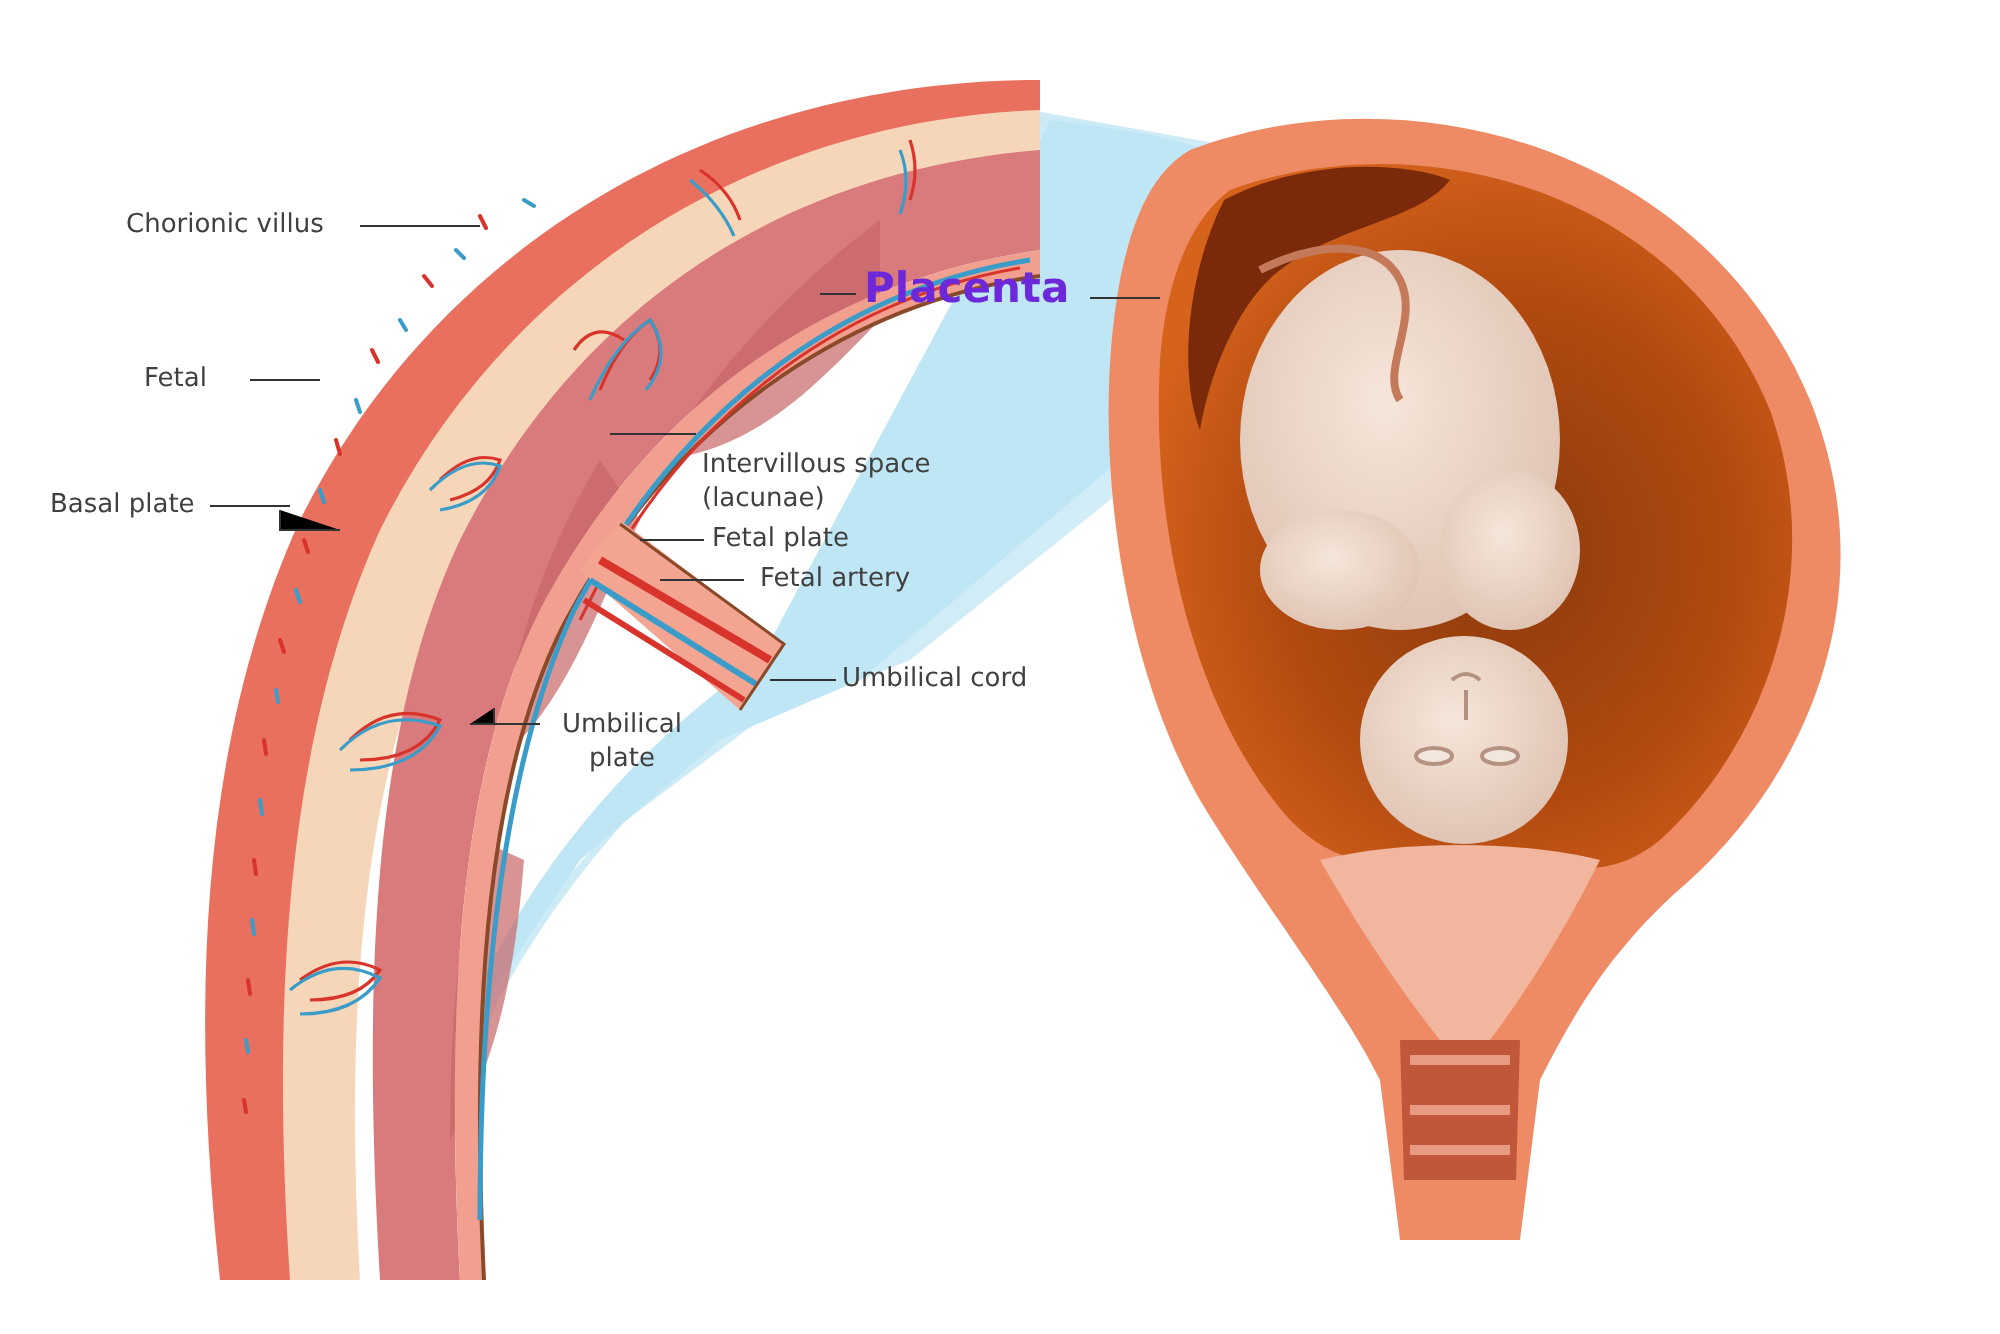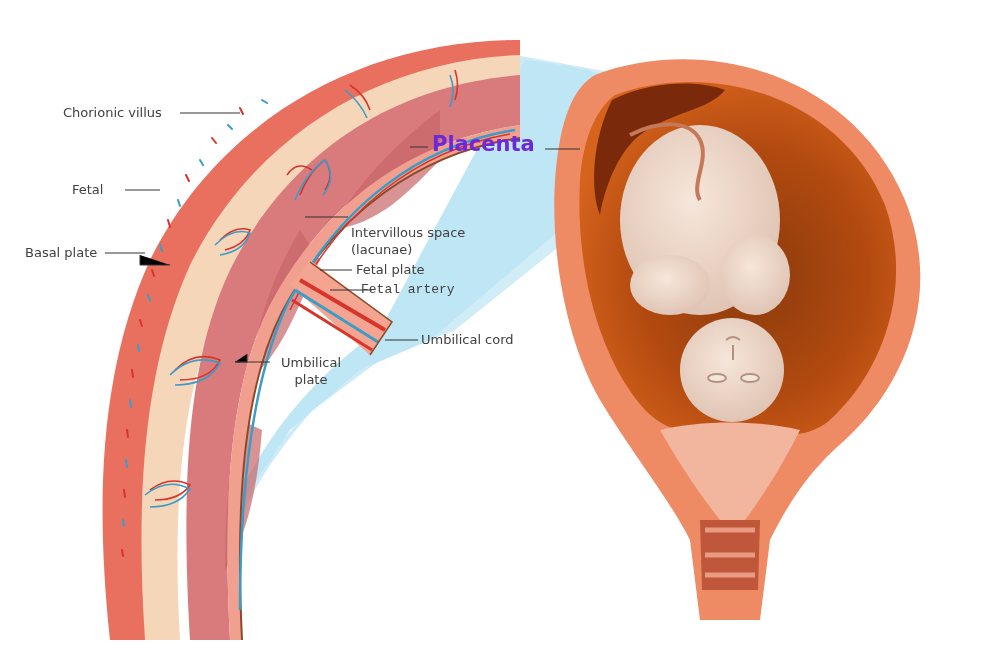--- a/index.html
+++ b/index.html
@@ -125,18 +125,18 @@
 
 <div class="label" style="left:63px; top:104px;">Chorionic villus</div>
 <div class="label" style="left:72px; top:181px;">Fetal</div>
 <div class="label" style="left:25px; top:244px;">Basal plate</div>
 <div class="label title" style="left:432px; top:136px;">Placenta</div>
 <div class="label" style="left:351px; top:208px;margin-top:16px;">
   <span>Intervillous space</span><br>
   <span>(lacunae)</span>
 </div>
 <div class="label" style="left:356px; top:261px;">Fetal plate</div>
-<div class="label" style="left:361px; top:281px;font-family:Liberation Mono, monospace;">Fetal artery</div>
+<div class="label" style="left:380px; top:281px;">Fetal artery</div>
 <div class="label" style="left:421px; top:331px;text-align:center;">Umbilical cord</div>
 <div class="label center" style="left:276px; top:354px; width:70px;">
   <span>Umbilical</span><br>
   <span>plate</span>
 </div>
 
 </body></html>

